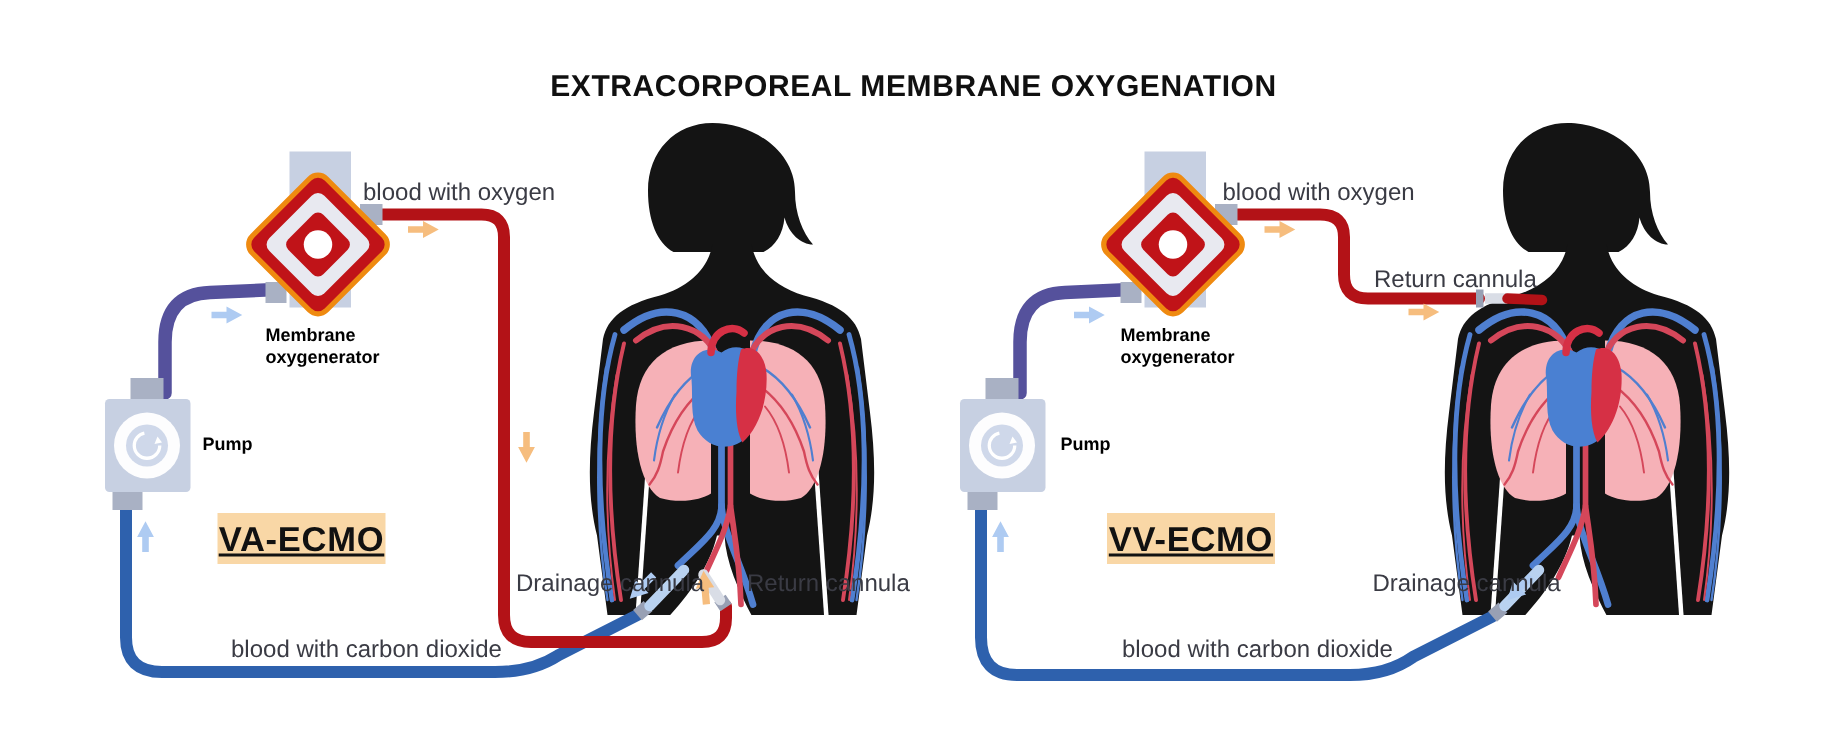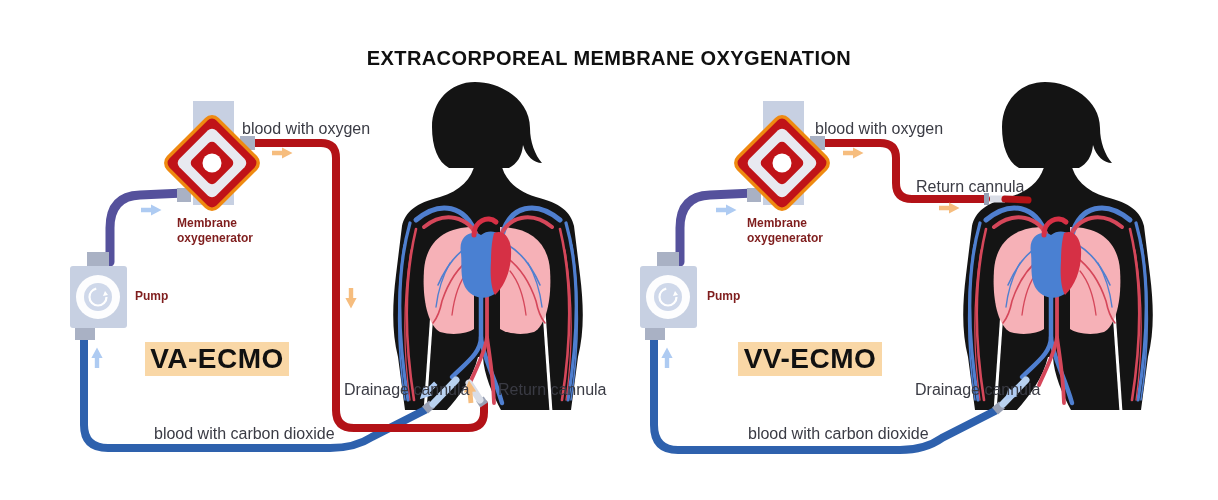--- a/index.html
+++ b/index.html
@@ -6,25 +6,25 @@
   .stage{
     position:relative;width:1218px;height:500px;background:#ffffff;overflow:hidden;
     font-family:"Liberation Sans","DejaVu Sans",sans-serif;
   }
   .stage svg{position:absolute;left:0;top:0;}
   .title{
     position:absolute;top:30px;left:0;width:100%;text-align:center;
     font-size:20px;font-weight:bold;letter-spacing:.4px;color:var(--title-color);margin-top:17px;
   }
   .lbl{position:absolute;font-size:16px;color:var(--label-color);white-space:nowrap;}
-  .lbl.bold{font-weight:bold;font-size:12px;color:#7f1d1d;white-space:pre-line;line-height:14.5px;}
+  .lbl.bold{font-weight:bold;font-size:12px;color:#000000;white-space:pre-line;line-height:14.5px;}
   .badge{
-    position:absolute;width:144px;height:34px;background:var(--badge-bg);
+    position:absolute;width:112px;height:34px;background:var(--badge-bg);
     display:flex;align-items:center;justify-content:center;
-    font-size:28px;font-weight:bold;color:#111;letter-spacing:.5px;
+    font-size:23px;font-weight:bold;color:#111;letter-spacing:.5px;text-decoration:underline;
   }
 </style>
 </head>
 <body>
 
 <div class="stage">
 
   <svg width="1218" height="500" viewBox="0 0 1218 500">
     <defs>
 

